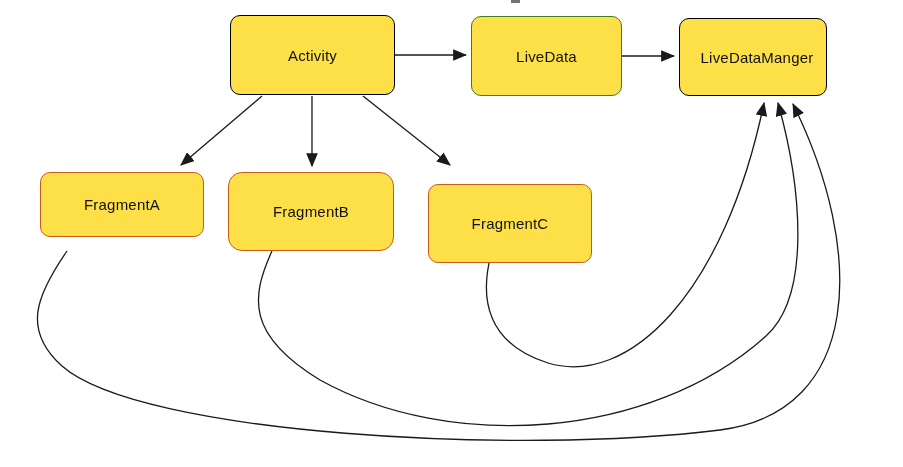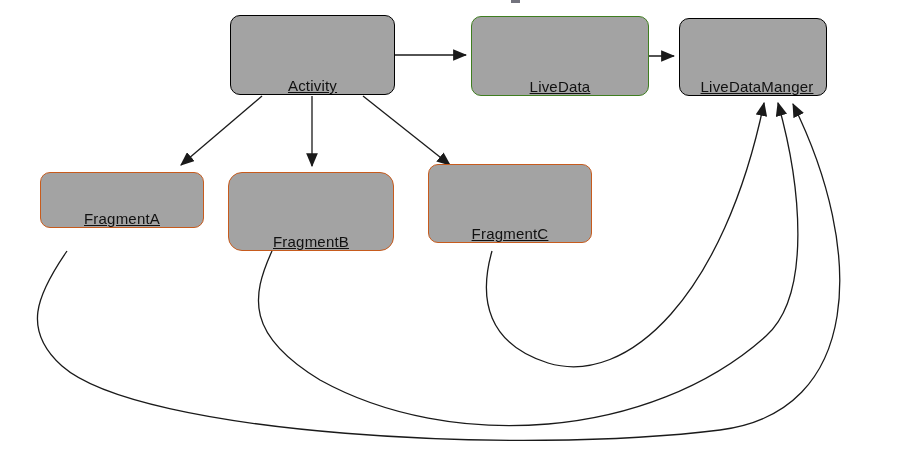--- a/index.html
+++ b/index.html
@@ -24,35 +24,34 @@
   }
   .edges-layer path.edge {
     fill: none;
     stroke-width: 1.3px;
   }
   .node {
     position: absolute;
     box-sizing: border-box;
     border: 1.5px solid #000;
     border-radius: 10px;
-    background: #a3a3a3;
+    background: #fde047;
     display: flex;
-    align-items: flex-end;
+    align-items: center;
     justify-content: center;
     font-size: 15px;
     color: #111111;
     letter-spacing: 0.2px;
-    text-decoration: underline;
   }
   .node-activity       { left: 230px; top: 15px;  width: 165px; height: 80px; }
-  .node-livedata       { left: 471px; top: 16px;  width: 178px; height: 80px; }
+  .node-livedata       { left: 471px; top: 16px;  width: 151px; height: 80px; }
   .node-livedatamanger { left: 679px; top: 18px;  width: 148px; height: 78px; padding-left: 8px; }
-  .node-fragment-a     { left: 40px;  top: 172px; width: 164px; height: 56px; }
+  .node-fragment-a     { left: 40px;  top: 172px; width: 164px; height: 65px; }
   .node-fragment-b     { left: 228px; top: 172px; width: 166px; height: 79px; border-radius: 14px; }
-  .node-fragment-c     { left: 428px; top: 164px; width: 164px; height: 79px; }
+  .node-fragment-c     { left: 428px; top: 184px; width: 164px; height: 79px; }
   .artifact {
     position: absolute;
     left: 511px;
     top: 0px;
     width: 9px;
     height: 3px;
     background: #5a5a66;
     opacity: 0.85;
   }
 </style>

